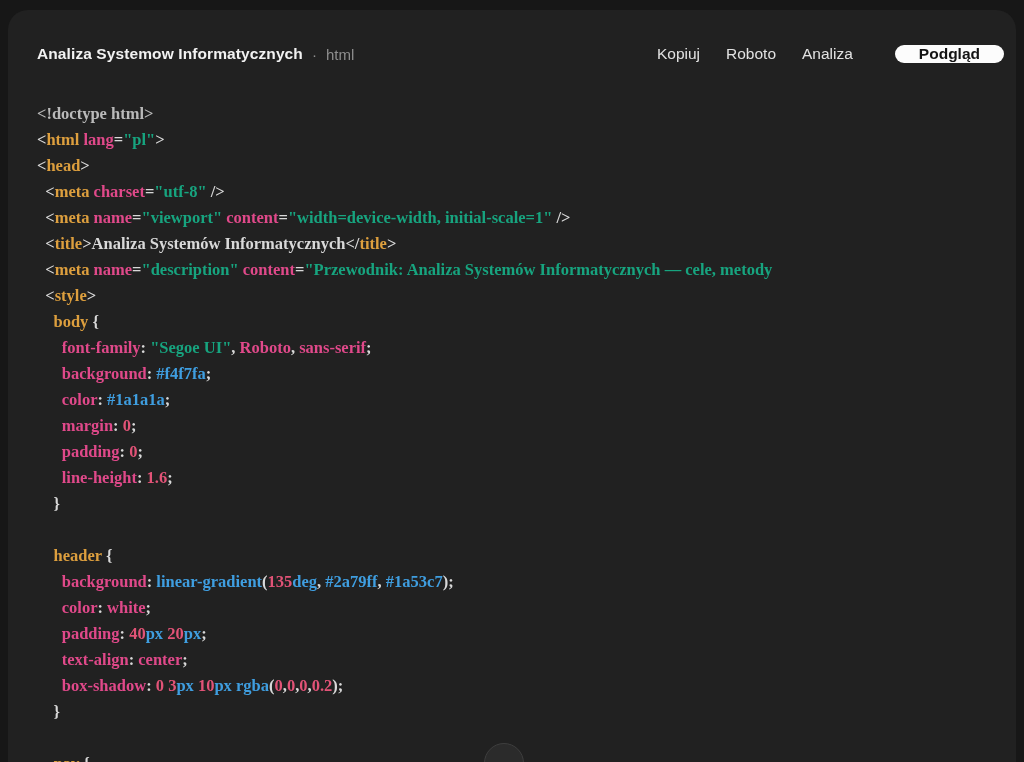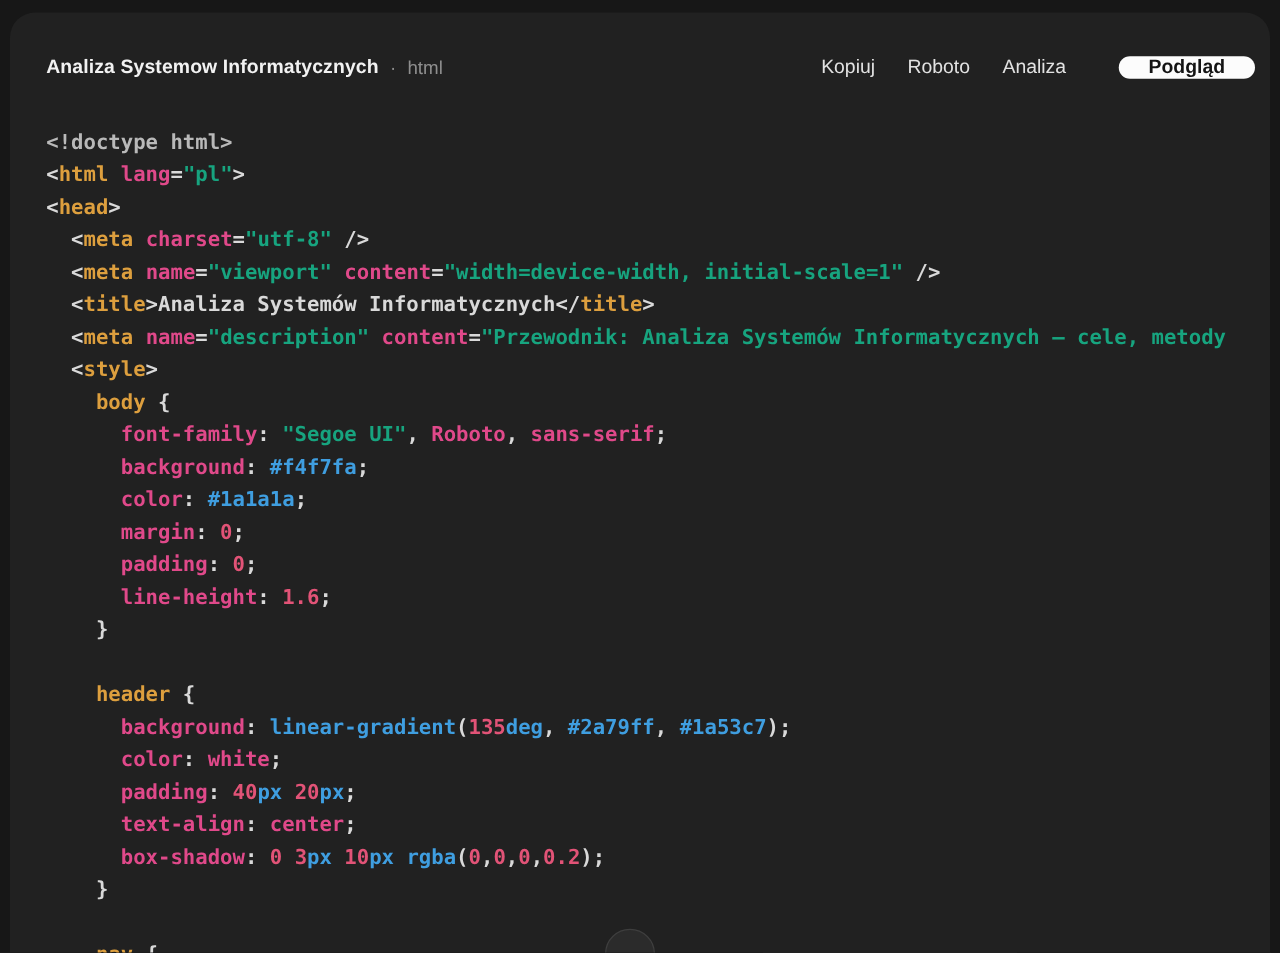--- a/index.html
+++ b/index.html
@@ -68,21 +68,21 @@
   .code-area {
     padding: 9px 0 0 29px;
     font-family: "DejaVu Sans Mono", "Liberation Mono", monospace;
     font-size: 16.5px;
     line-height: 26px;
     font-weight: bold;
     white-space: pre;
     color: var(--code_text, #d9d9d9);
     overflow: hidden;
   }
-  .code-line { height: 26px; }
+  .code-line { height: 26px; font-family: Liberation Serif, serif; }
   .tk-w { color: var(--code_text, #d9d9d9); }
   .tk-d { color: var(--doctype_text, #b9b9b9); }
   .tk-o { color: var(--accent_orange, #dd9f3e); }
   .tk-p { color: var(--accent_pink, #e0498a); }
   .tk-n { color: var(--accent_number, #e25377); }
   .tk-g { color: var(--accent_teal, #17a47f); }
   .tk-b { color: var(--accent_blue, #3f9ee0); text-align: center; }
   .scroll-hint {
     position: absolute;
     left: 484px;

